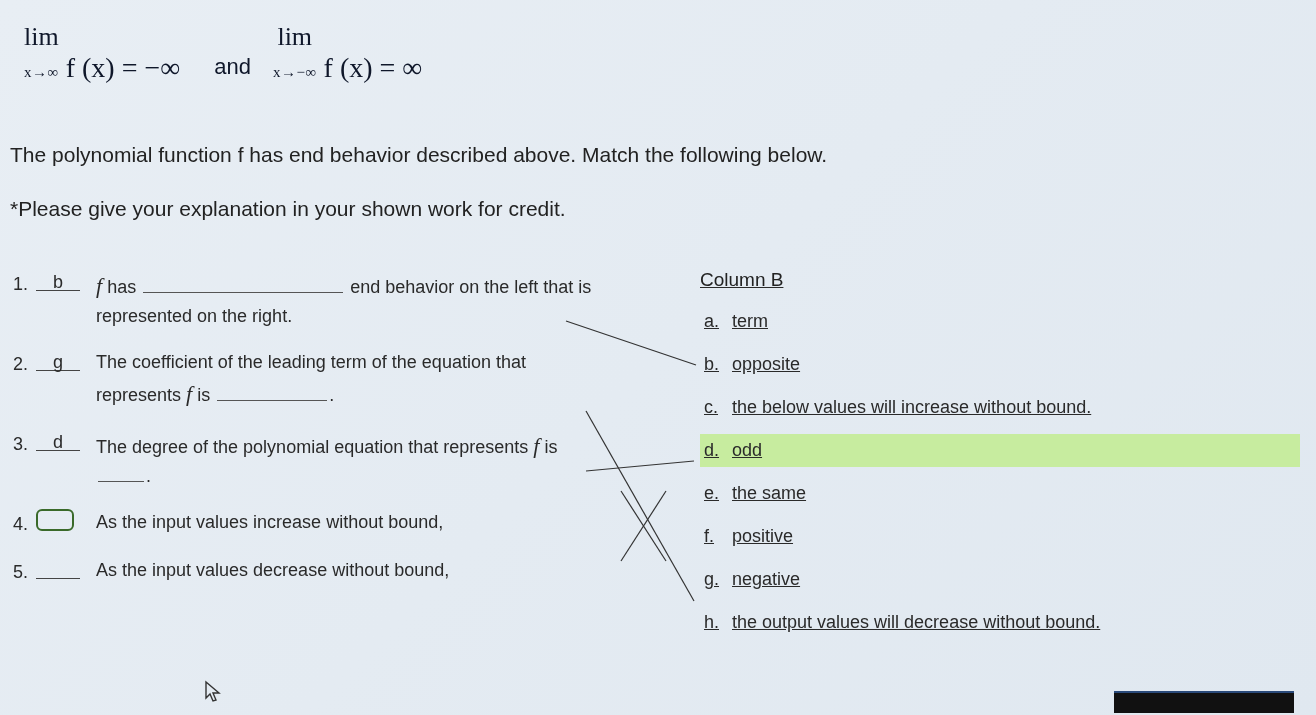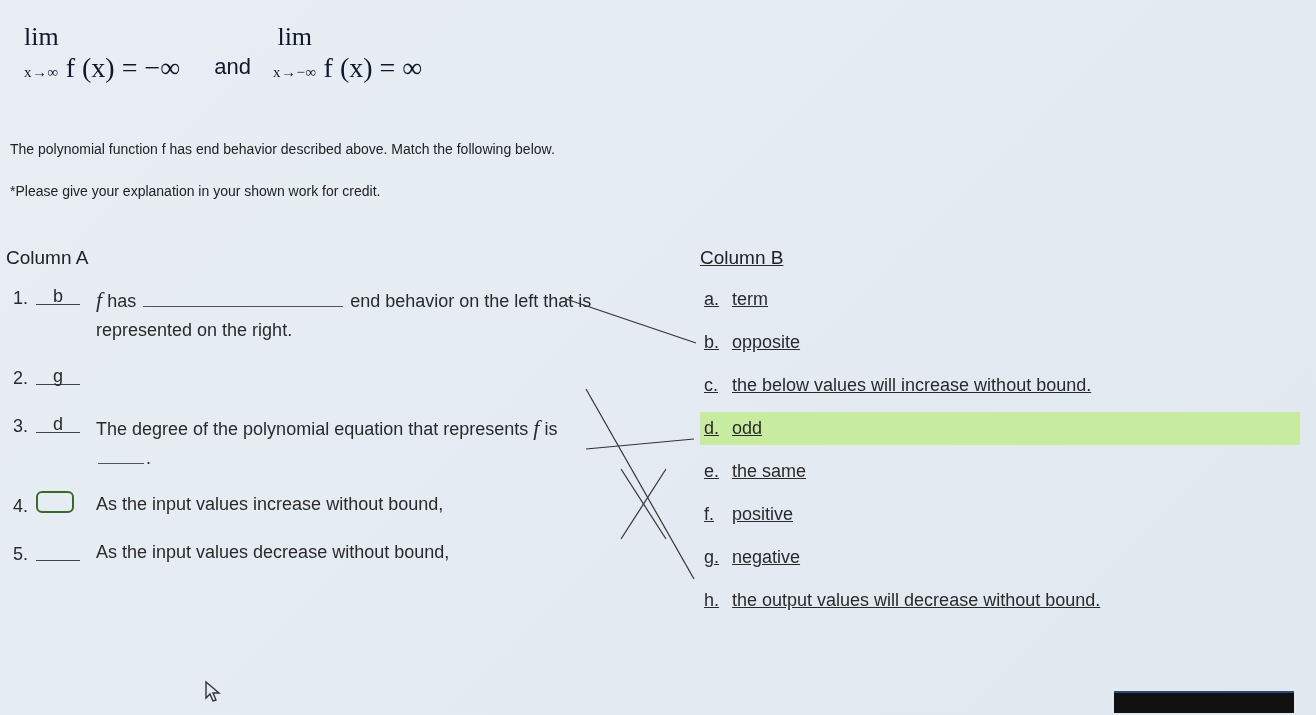--- a/index.html
+++ b/index.html
@@ -22,21 +22,21 @@
     color: #0f172a;
   }
   .lim-block { text-align: center; display: inline-block; }
   .lim-top { font-size: 26px; }
   .lim-sub { font-size: 15px; letter-spacing: 0.5px; }
   .and-text { font-size: 22px; font-family: Arial, sans-serif; padding-bottom: 4px; margin-left: 10px; margin-right: -2px; }
   .fx { }
 
   .instructions {
     padding: 54px 0 0 10px;
-    font-size: 14px;
+    font-size: 21px;
     line-height: 1.6;
     color: #222;
   }
   .instructions p { margin-bottom: 20px; }
 
   .columns-wrap {
     position: relative;
     margin-top: 44px;
     width: 100%;
   }
@@ -166,33 +166,35 @@
 </div>
 
 <div class="instructions">
   <p>The polynomial function f has end behavior described above.  Match the following below.</p>
   <p>*Please give your explanation in your shown work for credit.</p>
 </div>
 
 <div class="columns-wrap">
 
   <div class="colA">
-    <div class="col-header">Column A</div>
 
     <div class="qa-row">
       <div class="qa-num">1.</div>
       <div class="qa-ans">b</div>
       <div class="qa-text">
         <span class="f-ital">f</span><span> has </span><span class="fill-blank" style="min-width:200px"></span><span> end behavior on the left that is represented on the right.</span>
       </div>
     </div>
 
     <div class="qa-row">
       <div class="qa-num">2.</div>
       <div class="qa-ans">g</div>
+      <div class="qa-text">
+        <span>The coefficient of the leading term of the equation that represents </span><span class="f-ital">f</span><span> is </span><span class="fill-blank"></span><span>.</span>
+      </div>
     </div>
 
     <div class="qa-row">
       <div class="qa-num">3.</div>
       <div class="qa-ans">d</div>
       <div class="qa-text">
         <span>The degree of the polynomial equation that represents </span><span class="f-ital">f</span><span> is </span><span class="fill-blank short"></span><span>.</span>
       </div>
     </div>
 

